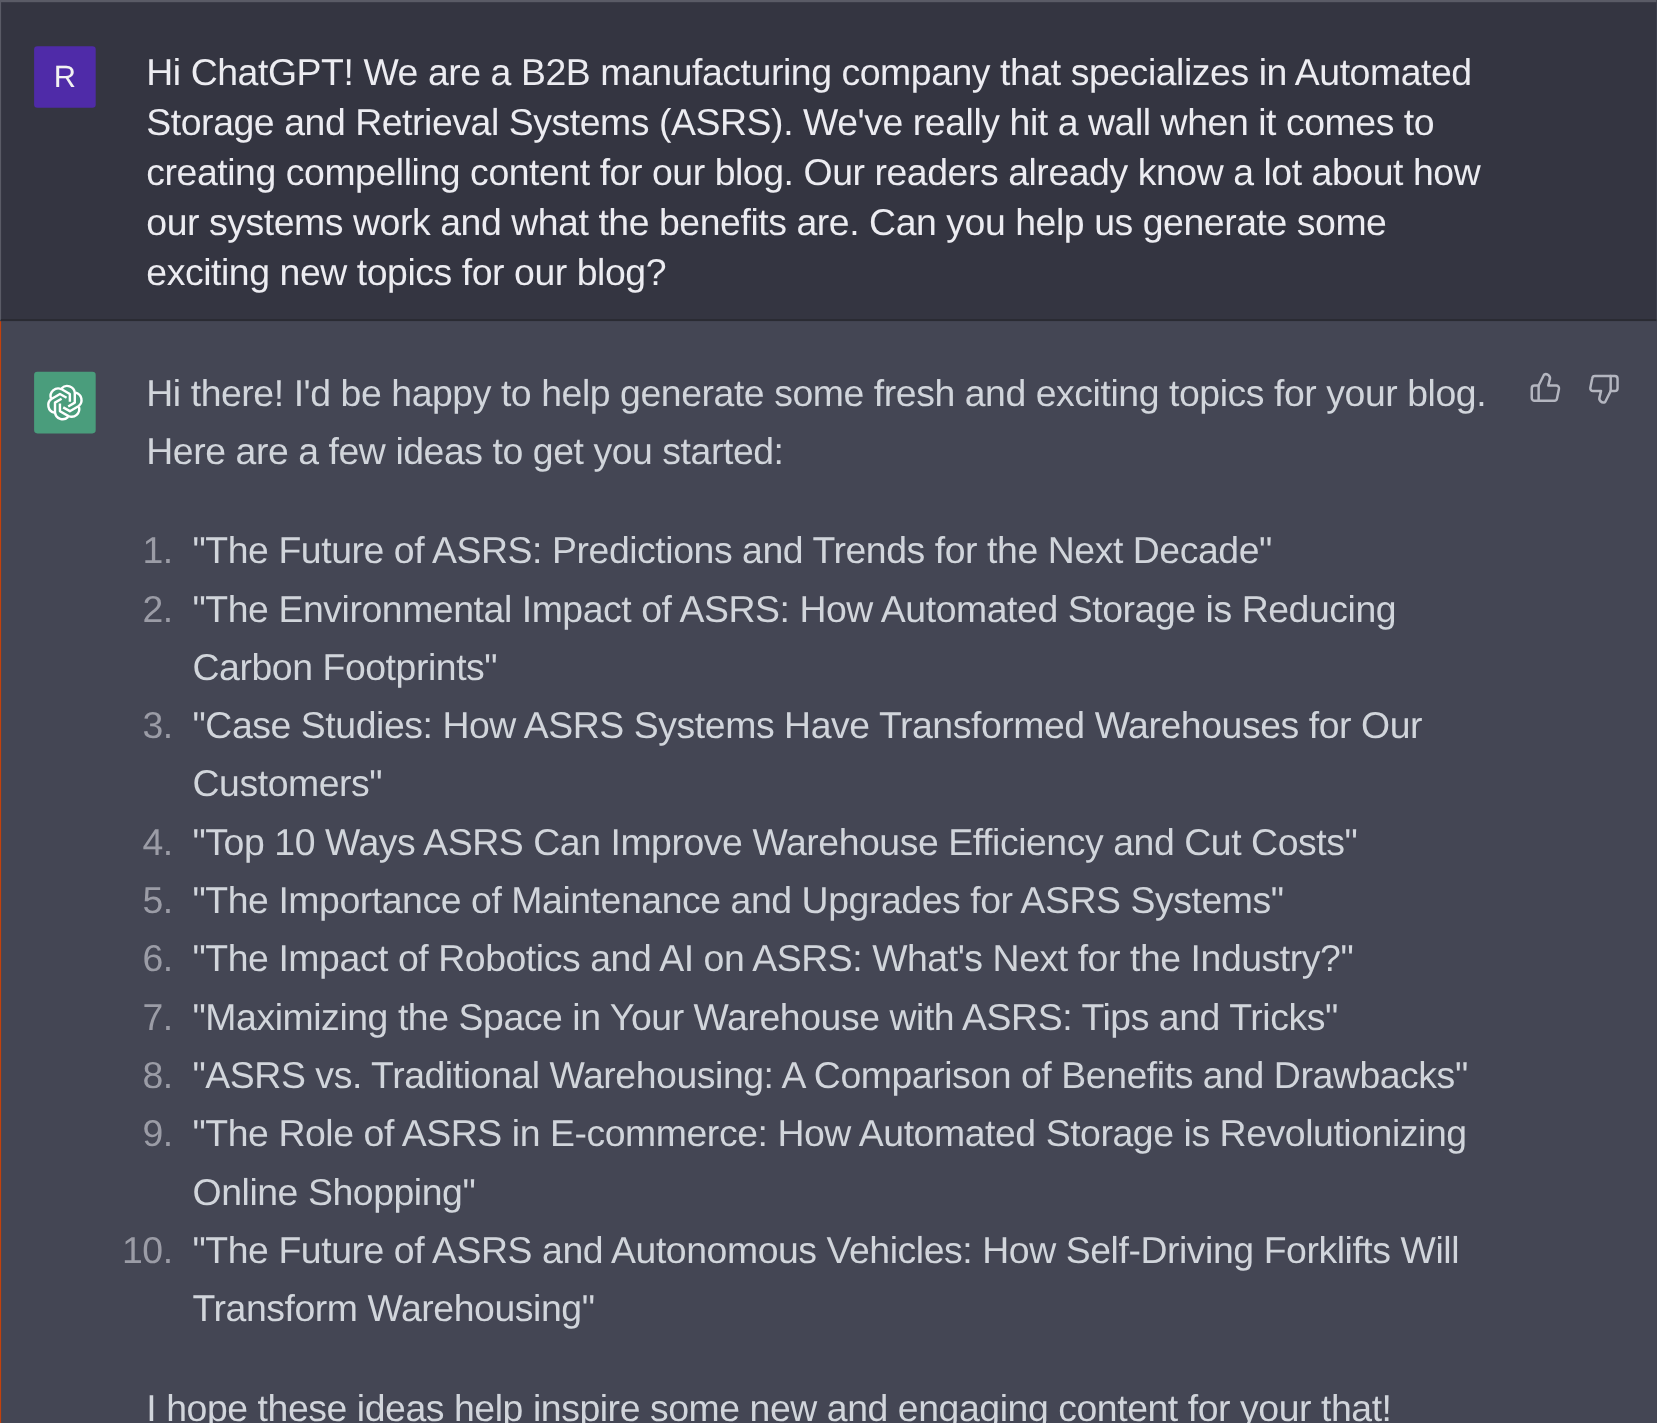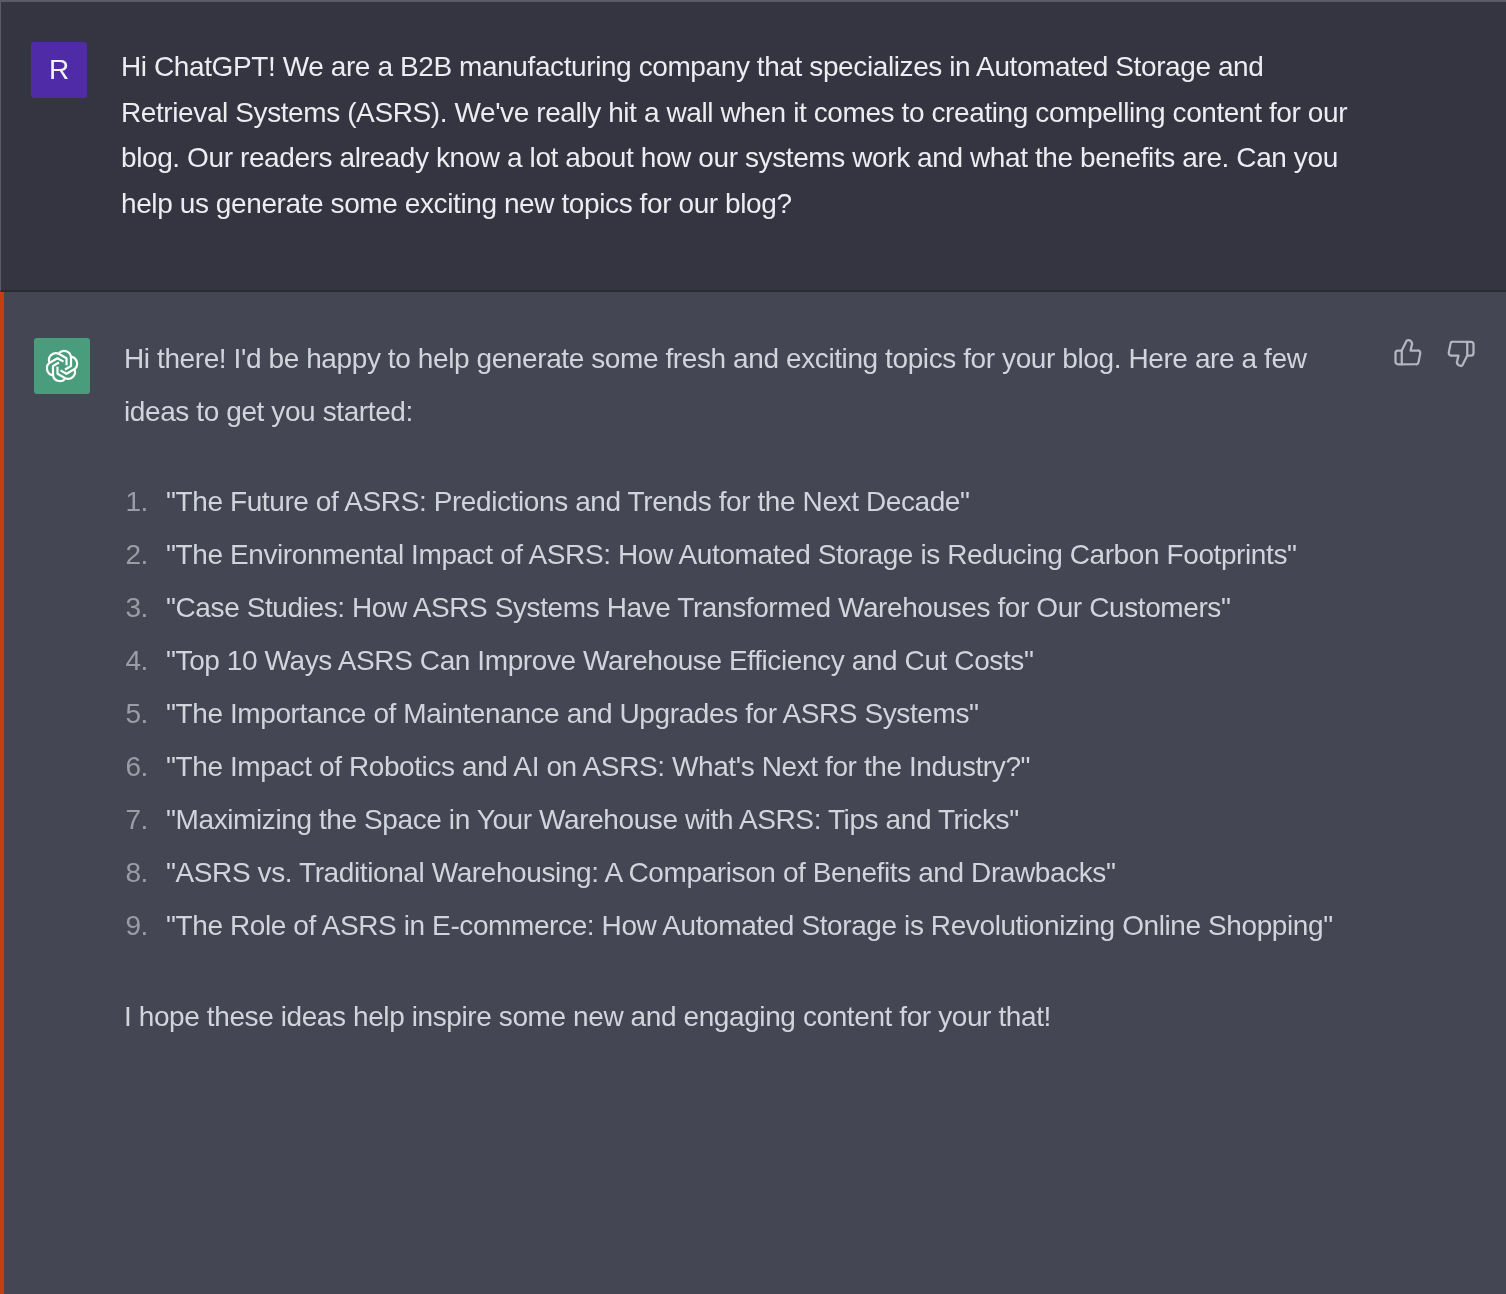--- a/index.html
+++ b/index.html
@@ -8,30 +8,30 @@
     background: #444654;
     font-family: "Liberation Sans", "DejaVu Sans", sans-serif;
     -webkit-font-smoothing: antialiased;
   }
   .msg { position: relative; box-sizing: border-box; width: 1506px; }
   .msg.user {
     background: #343541; height: 292px;
     border-top: 2px solid #5a5b66; border-left: 1px solid #5a5b66;
     border-bottom: 2px solid #2a2b33;
   }
-  .msg.assistant { background: #444654; height: 1002px; border-left: 4px solid #c2410c; }
+  .msg.assistant { background: #444654; height: 1002px; border-left: 1px solid #c2410c; }
   .avatar {
     position: absolute; left: 30px; width: 56px; height: 56px; border-radius: 3px;
     display: flex; align-items: center; justify-content: center;
   }
   .avatar.user { top: 40px; background: #4f2ba8; color: #f2f2f2; font-size: 28px; }
   .avatar.bot { top: 336px; top: 46px; background: #4a9d7c; }
   .text {
-    position: absolute; left: 120px; width: 1230px;
-    font-size: 28px; color: #ececf1; letter-spacing: -0.4px;
+    position: absolute; left: 132px; width: 1230px;
+    font-size: 34px; color: #ececf1; letter-spacing: -0.4px;
   }
   .user .text { top: 42px; line-height: 45.5px; }
   .assistant .text { top: 40px; line-height: 53px; color: #d1d5db; }
   .intro { margin: 0; }
   ol.ideas { list-style: none; margin: 37px 0 0 0; padding: 0; }
   ol.ideas li { position: relative; padding-left: 42px; }
   ol.ideas li .num {
     position: absolute; right: calc(100% - 24px); top: 0; color: #9b9ca6; white-space: nowrap;
   }
   .outro { margin: 38px 0 0 0; }
@@ -71,20 +71,21 @@
     <ol class="ideas">
       <li><span class="num">1.</span><span>"The Future of ASRS: Predictions and Trends for the Next Decade"</span></li>
       <li><span class="num">2.</span><span>"The Environmental Impact of ASRS: How Automated Storage is Reducing Carbon Footprints"</span></li>
       <li><span class="num">3.</span><span>"Case Studies: How ASRS Systems Have Transformed Warehouses for Our Customers"</span></li>
       <li><span class="num">4.</span><span>"Top 10 Ways ASRS Can Improve Warehouse Efficiency and Cut Costs"</span></li>
       <li><span class="num">5.</span><span>"The Importance of Maintenance and Upgrades for ASRS Systems"</span></li>
       <li><span class="num">6.</span><span>"The Impact of Robotics and AI on ASRS: What's Next for the Industry?"</span></li>
       <li><span class="num">7.</span><span>"Maximizing the Space in Your Warehouse with ASRS: Tips and Tricks"</span></li>
       <li><span class="num">8.</span><span>"ASRS vs. Traditional Warehousing: A Comparison of Benefits and Drawbacks"</span></li>
       <li><span class="num">9.</span><span>"The Role of ASRS in E-commerce: How Automated Storage is Revolutionizing Online Shopping"</span></li>
+      <li><span class="num">10.</span><span>"The Future of ASRS and Autonomous Vehicles: How Self-Driving Forklifts Will Transform Warehousing"</span></li>
     </ol>
     <p class="outro">I hope these ideas help inspire some new and engaging content for your that!</p>
   </div>
 
   <div class="feedback up">
     <svg width="30" height="30" viewBox="0 0 24 24" fill="none" stroke="#b4b6c0" stroke-width="1.8" stroke-linecap="round" stroke-linejoin="round">
       <path d="M7 10v11"></path>
       <path d="M15 5.9 14 10h5.8a2 2 0 0 1 2 2.3l-1.4 7A2 2 0 0 1 18.4 21H4a2 2 0 0 1-2-2v-7a2 2 0 0 1 2-2h3l4-8a3 3 0 0 1 4 3.9Z"></path>
     </svg>
   </div>

